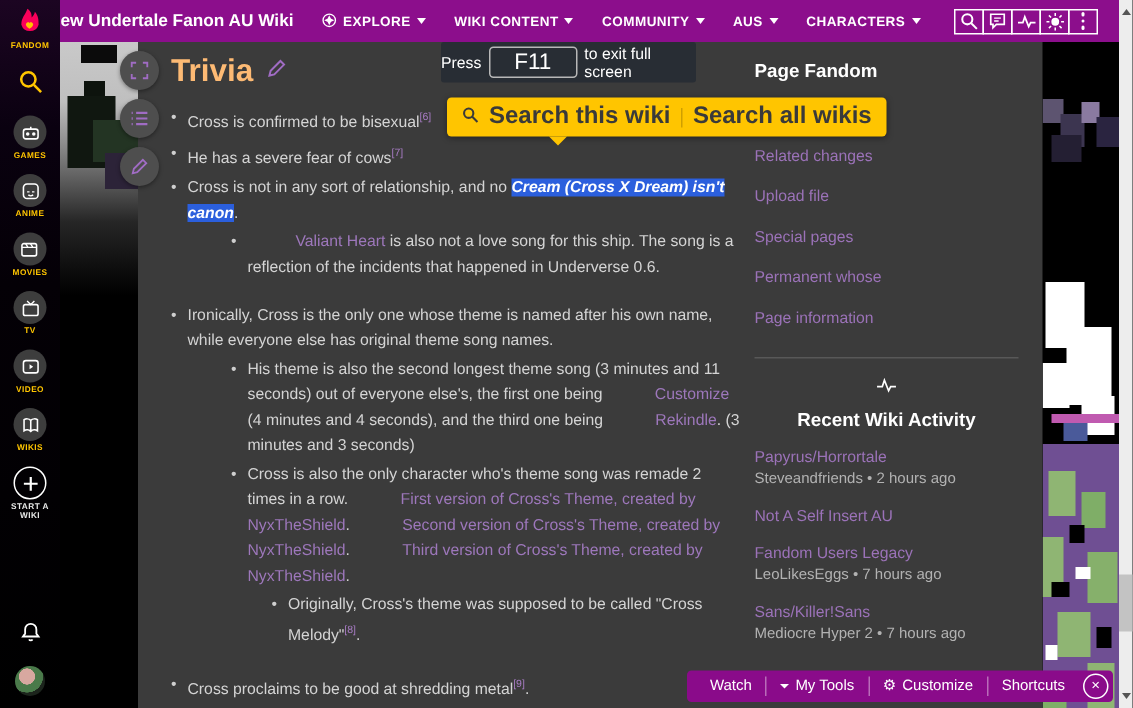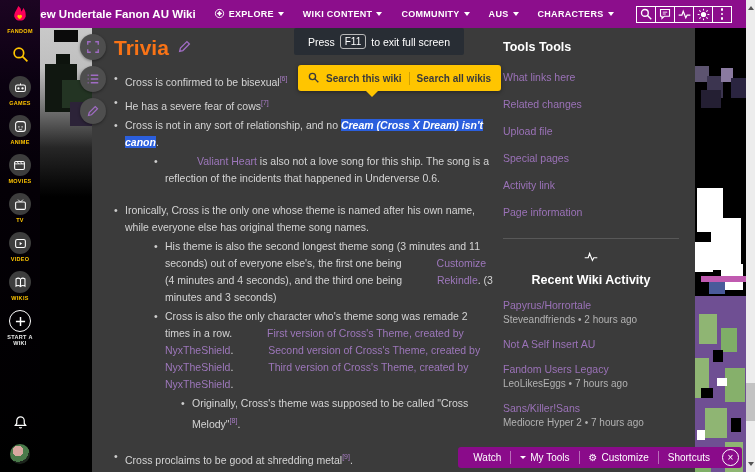--- a/index.html
+++ b/index.html
@@ -40,21 +40,21 @@
   
   #bg-left { position:absolute; left:40px; top:28px; width:52px; bottom:0; z-index:1; overflow:hidden;
     background:linear-gradient(180deg,#c9c9c9 0%,#bfbfbf 9%,#8f8f8f 15%,#262626 27%,#000 38%); }
   #bg-right { position:absolute; left:695px; top:28px; width:51px; bottom:0; z-index:1; overflow:hidden; background:#000; }
   .px { position:absolute; }
 
   
   #panel { position:absolute; left:92px; top:28px; width:603px; bottom:0; background:#3b3b3b; z-index:5; }
   #maincol { position:absolute; left:0; top:0; width:411px; padding:8px 10px 0 22px; }
   .h1row { display:flex; align-items:center; gap:9px; margin-bottom:10px; }
-  .h1 { color:#f97316; font-size:21px; font-weight:bold; }
+  .h1 { color:#fdba74; font-size:21px; font-weight:bold; }
   
   ul.triv { list-style:none; font-size:10.5px; line-height:17px; color:#d4d4d4; }
   ul.triv li { position:relative; padding-left:11px; }
   ul.triv li::before { content:"•"; position:absolute; left:0; color:#cfcfcf; }
   ul.lvl1 > li { margin-bottom:3px; }
   ul.lvl2 { margin:2px 0 15px 29px; }
   ul.lvl3 { margin:2px 0 2px 16px; }
   ul.lvl2 > li, ul.lvl3 > li { margin-bottom:2px; }
   a.wlink { color:#9d77bb; text-decoration:none; cursor:pointer;margin-left:32px; }
   sup.ref { color:#a87cc4; font-size:7px; cursor:pointer; }
@@ -62,26 +62,26 @@
 
   
   .float-btn { position:absolute; width:26px; height:26px; border-radius:50%; background:#4e4e4e;
     z-index:20; display:flex; align-items:center; justify-content:center; cursor:pointer;
     box-shadow:0 1px 3px rgba(0,0,0,.4); }
 
   
   #toast { position:absolute; left:294px; top:28px; width:170px; height:27px; background:#282d34;
     z-index:25; display:flex; align-items:center; justify-content:center; gap:5px;
     color:#fff; font-size:10.5px; border-radius:2px; }
-  .keycap { border:1px solid #b8b8b8; border-radius:3px; padding:1px 4px; font-size:10px;text-align:right; }
+  .keycap { border:1px solid #b8b8b8; border-radius:3px; padding:1px 16px; font-size:15px;text-align:right; }
 
   
   #selpopup { position:absolute; left:298px; top:65px; height:26px; background:#ffc500; z-index:26;
     border-radius:3px; display:flex; align-items:center; padding:0 10px; gap:7px;
-    font-size:10px; font-weight:bold; color:#3a3a3a; box-shadow:0 1px 4px rgba(0,0,0,.4); }
+    font-size:16px; font-weight:bold; color:#3a3a3a; box-shadow:0 1px 4px rgba(0,0,0,.4); }
   #selpopup .vdiv { width:1px; height:13px; background:#cf9f00; }
   #selpopup a { color:#3a3a3a; text-decoration:none; cursor:pointer; white-space:nowrap; }
   #selpopup .tail { position:absolute; left:68px; bottom:-6px; width:0; height:0;
     border-left:6px solid transparent; border-right:6px solid transparent; border-top:6px solid #ffc500; }
 
   
   #sidecol { position:absolute; left:411px; top:0; width:176px; padding:12px 0 0 0; }
   .pt-title { color:#fff; font-size:12.5px; font-weight:bold; margin-bottom:10px; }
   .pt-link { display:block; color:#9b72b8; font-size:10.5px; line-height:27px; text-decoration:none; cursor:pointer; }
   .side-div { border-top:1px solid #585858; margin:12px 0 12px 0; }
@@ -167,27 +167,27 @@
             <li><span>Cross is also the only character who's theme song was remade 2 times in a row. </span><a class="wlink">First version of Cross's Theme, created by NyxTheShield</a><span>. </span><a class="wlink">Second version of Cross's Theme, created by NyxTheShield</a><span>. </span><a class="wlink">Third version of Cross's Theme, created by NyxTheShield</a><span>.</span><ul class="triv lvl3">
                 <li><span>Originally, Cross's theme was supposed to be called "Cross Melody"</span><sup class="ref">[8]</sup><span>.</span></li>
               </ul></li>
           </ul></li>
         <li><span>Cross proclaims to be good at shredding metal</span><sup class="ref">[9]</sup><span>.</span></li>
         <li></li>
       </ul>
   </div>
 
   <div id="sidecol">
-    <div class="pt-title">Tools Tools</div>
+    <div class="pt-title">Page Fandom</div>
     <div id="page-tools-links">
         <a class="pt-link">What links here</a>
         <a class="pt-link">Related changes</a>
         <a class="pt-link">Upload file</a>
         <a class="pt-link">Special pages</a>
-        <a class="pt-link">Activity link</a>
+        <a class="pt-link">Permanent whose</a>
         <a class="pt-link">Page information</a>
       </div>
     <div class="side-div"></div>
     <div class="rwa-head">
       <span>
         <svg width="14" height="12" viewBox="0 0 20 14">
             <polyline points="1,8 6,8 8,2 12,12 14,8 19,8" fill="none" stroke="#fff" stroke-width="1.6"></polyline>
           </svg>
       </span>
       <span>Recent Wiki Activity</span>

